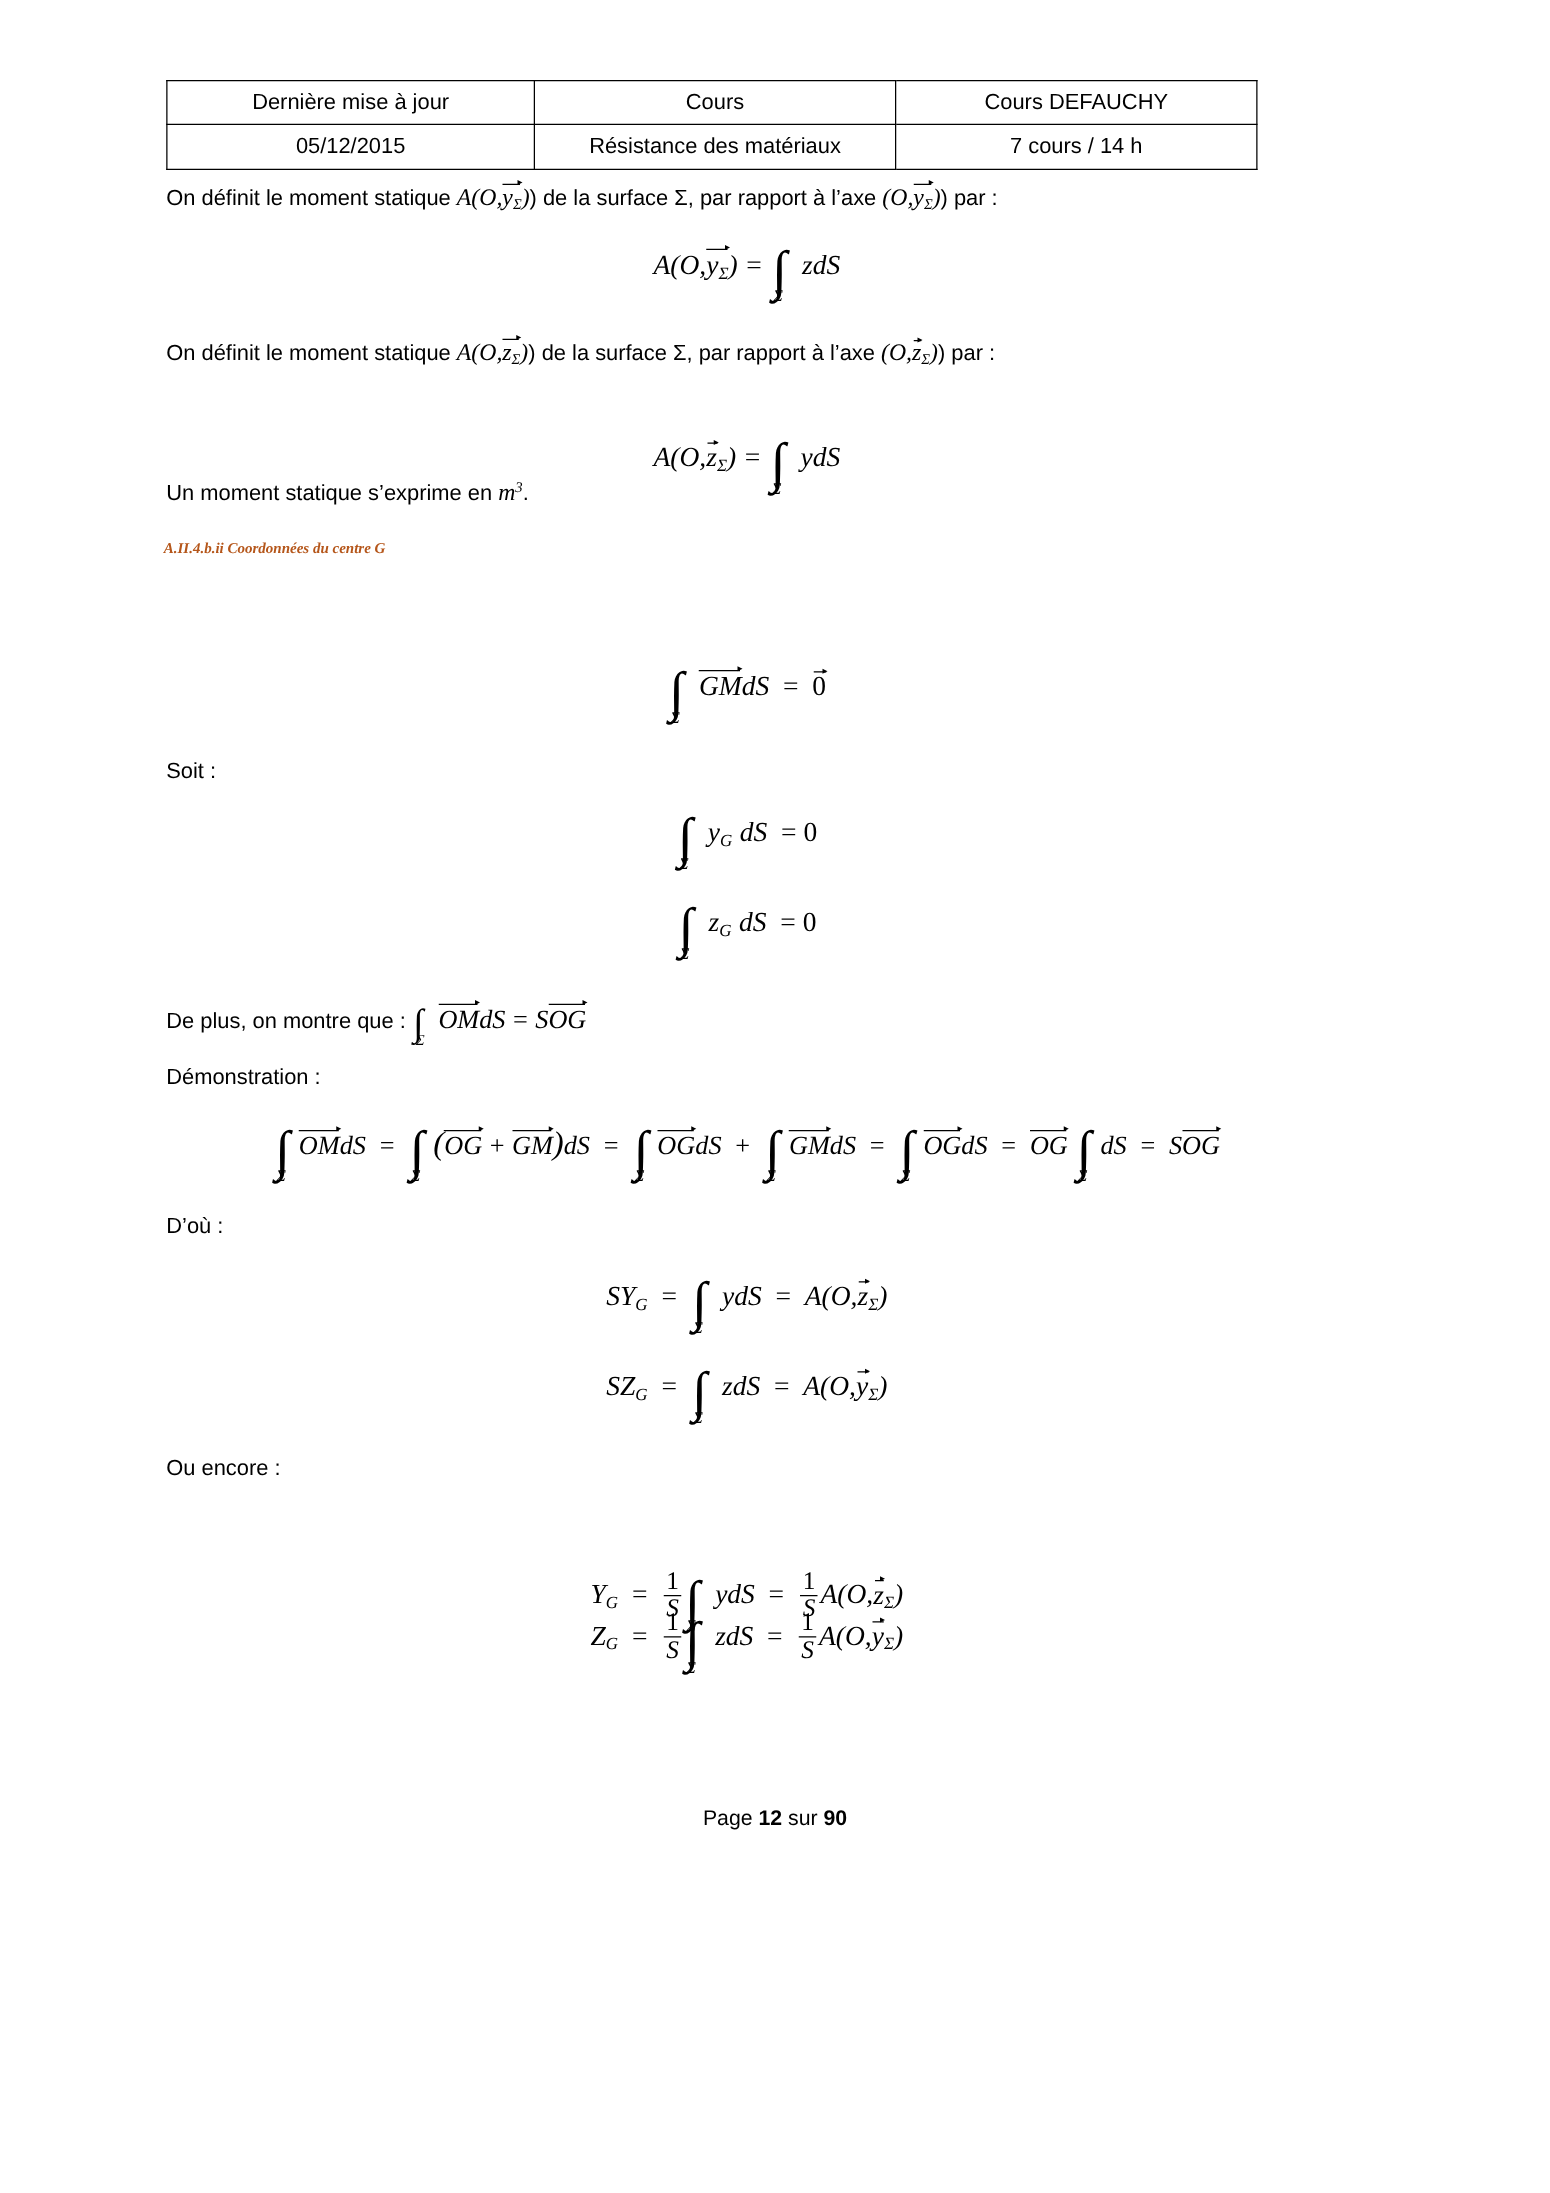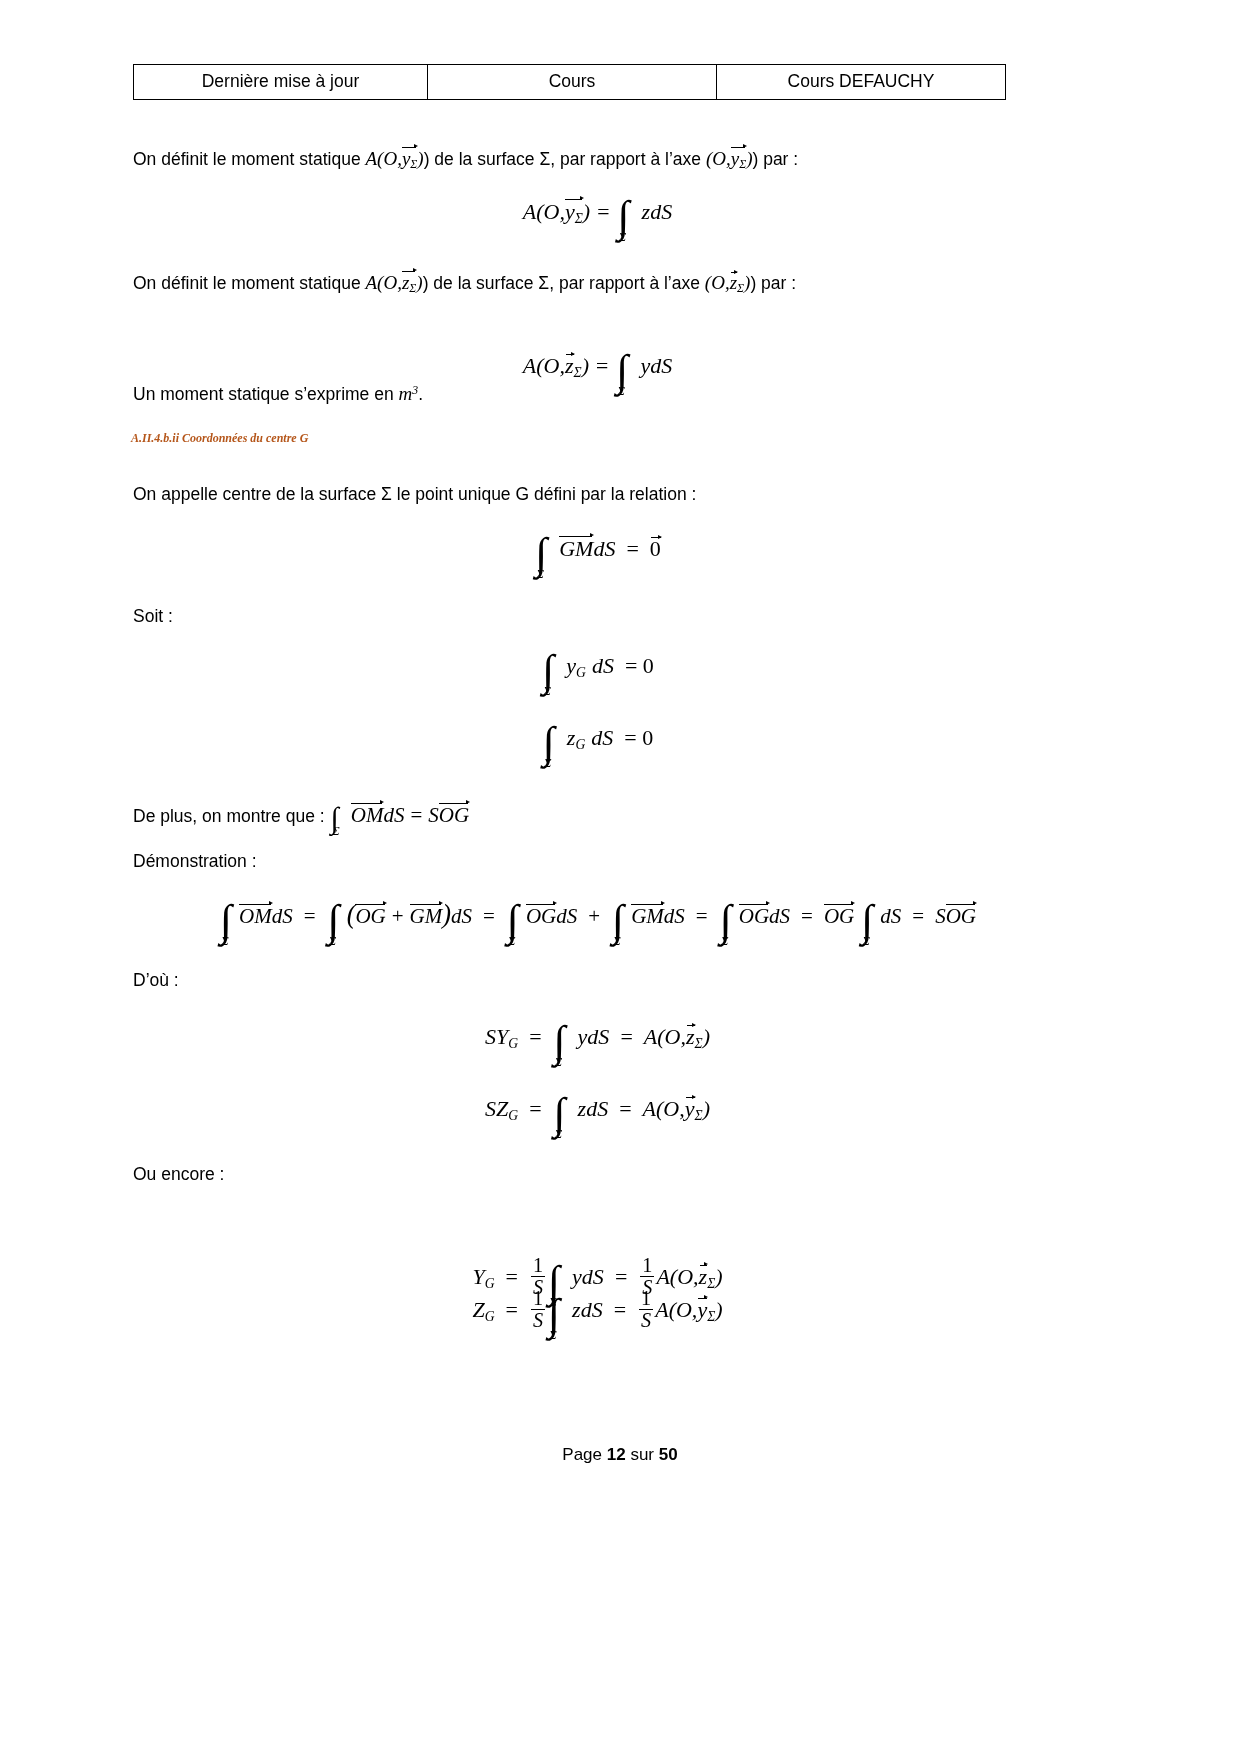--- a/index.html
+++ b/index.html
@@ -178,20 +178,25 @@
 
 <div class="page">
 
   <table class="hdr-table">
     <tbody>
         <tr>
       <td class="c1">Dernière mise à jour</td>
       <td class="c2">Cours</td>
       <td class="c3">Cours DEFAUCHY</td>
     </tr>
+    <tr>
+      <td class="c1">05/12/2015</td>
+      <td class="c2">Résistance des matériaux</td>
+      <td class="c3">7 cours / 14 h</td>
+    </tr>
   </tbody>
     </table>
 
   <div class="para" style="top:146px;">
     <span>On définit le moment statique </span><span class="math" style="position:static;font-size:19px;"><span>A(O,</span><span class="vec"><span class="mi">y</span><span class="sub">Σ</span></span><span style="font-style:italic;">)</span></span><span>) de la surface Σ, par rapport à l’axe </span><span class="math" style="position:static;font-size:19px;"><span>(O,</span><span class="vec"><span class="mi">y</span><span class="sub">Σ</span></span><span style="font-style:italic;">)</span></span><span>) par :</span>
   </div>
 
   <div class="math center" style="top:198px;">
     <span>A(O,</span><span class="vec"><span class="mi">y</span><span class="sub">Σ</span></span><span>) =</span><span class="sp"></span><span class="intg">∫<span class="lim">Σ</span></span><span class="sp2"></span><span>zdS</span>
   </div>
@@ -203,21 +208,20 @@
   <div class="math center" style="top:320px;margin-top:32px;">
     <span>A(O,</span><span class="vecs"><span class="mi">z</span></span><span class="sub">Σ</span><span>) =</span><span class="sp"></span><span class="intg">∫<span class="lim">Σ</span></span><span class="sp2"></span><span>ydS</span>
   </div>
 
   <div class="para" style="top:383px;">
     <span>Un moment statique s’exprime en </span><span class="math" style="position:static;font-size:19px;"><span class="mi">m</span><span class="sup">3</span></span><span>.</span>
   </div>
 
   <div class="heading" style="top:431px;">A.II.4.b.ii Coordonnées du centre G</div>
 
-  <div class="para" style="top:483px;">On appelle centre de la surface Σ le point unique G défini par la relation :</div>
 
   <div class="math center" style="top:535px;">
     <span class="intg">∫<span class="lim">Σ</span></span><span class="sp2"></span><span class="vec"><span>GM</span></span><span>dS</span><span class="sp2"></span><span class="mo">=</span><span class="sp2"></span><span class="vecs"><span class="mn">0</span></span>
   </div>
 
   <div class="para" style="top:605px;">Soit :</div>
 
   <div class="math center" style="top:655px;">
     <span class="intg">∫<span class="lim">Σ</span></span><span class="sp2"></span><span class="mi">y</span><span class="sub">G</span><span class="sp"></span><span>dS</span><span class="sp2"></span><span class="mo">= 0</span>
   </div>
@@ -250,16 +254,16 @@
 
   <div class="math center" style="top:1215px;margin-top:40px;">
     <span class="mi">Y</span><span class="sub">G</span><span class="sp2"></span><span class="mo">=</span><span class="sp2"></span><span class="frac"><span class="num mn">1</span><span class="den mi">S</span></span><span class="intg">∫<span class="lim">Σ</span></span><span class="sp2"></span><span>ydS</span><span class="sp2"></span><span class="mo">=</span><span class="sp2"></span><span class="frac"><span class="num mn">1</span><span class="den mi">S</span></span><span>A(O,</span><span class="vecs"><span class="mi">z</span></span><span class="sub">Σ</span><span>)</span>
   </div>
 
   <div class="math center" style="top:1288px;">
     <span class="mi">Z</span><span class="sub">G</span><span class="sp2"></span><span class="mo">=</span><span class="sp2"></span><span class="frac"><span class="num mn">1</span><span class="den mi">S</span></span><span class="intg">∫<span class="lim">Σ</span></span><span class="sp2"></span><span>zdS</span><span class="sp2"></span><span class="mo">=</span><span class="sp2"></span><span class="frac"><span class="num mn">1</span><span class="den mi">S</span></span><span>A(O,</span><span class="vecs"><span class="mi">y</span></span><span class="sub">Σ</span><span>)</span>
   </div>
 
   <div class="footer">
-    <span>Page </span><b>12</b><span> sur </span><b>50</b>
+    <span>Page </span><b>12</b><span> sur </span><b>90</b>
   </div>
 
 </div>
 
 </body></html>

